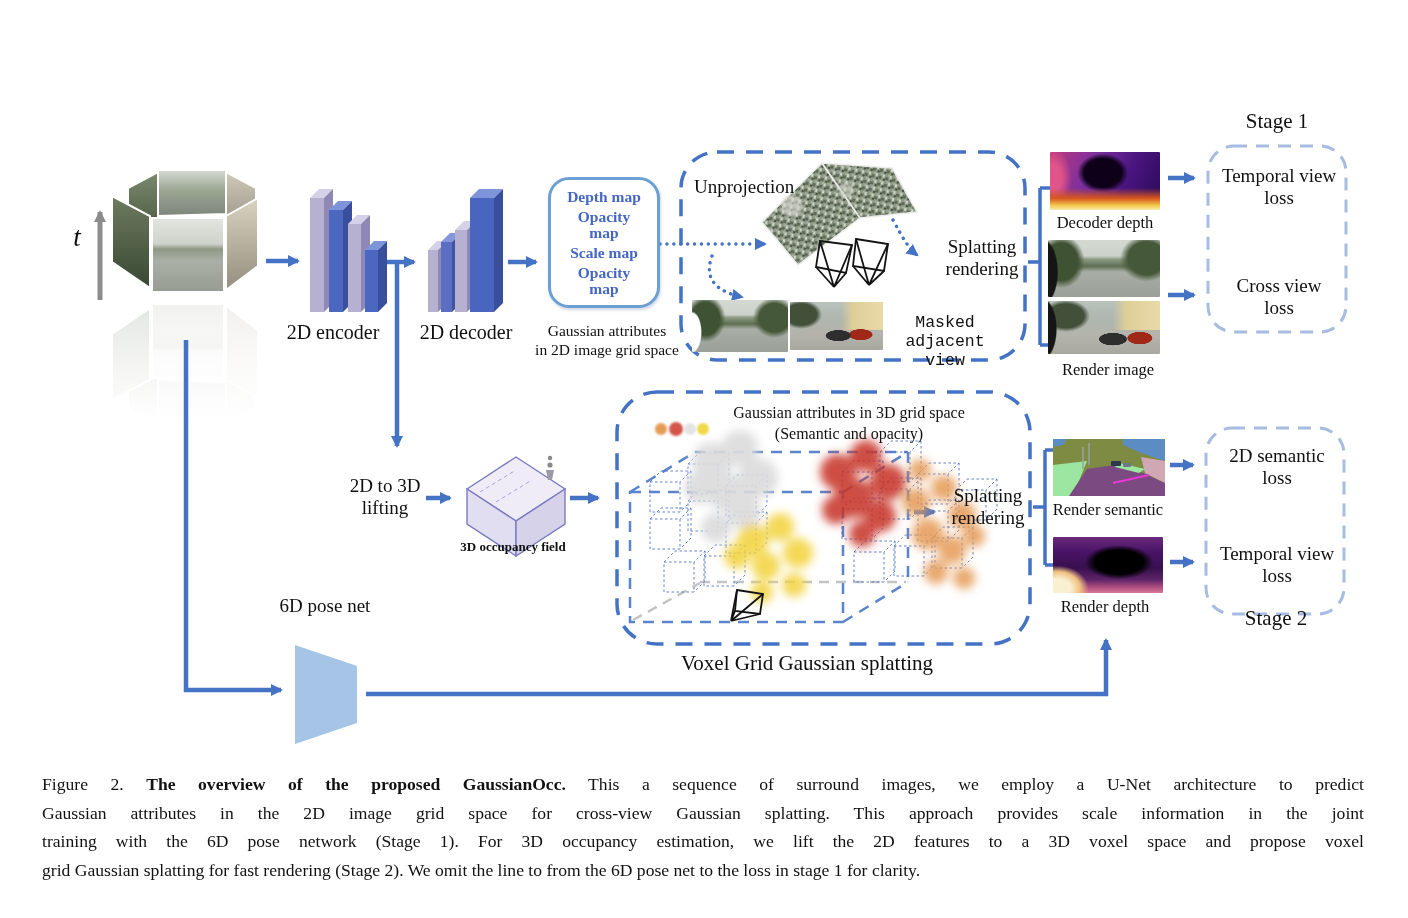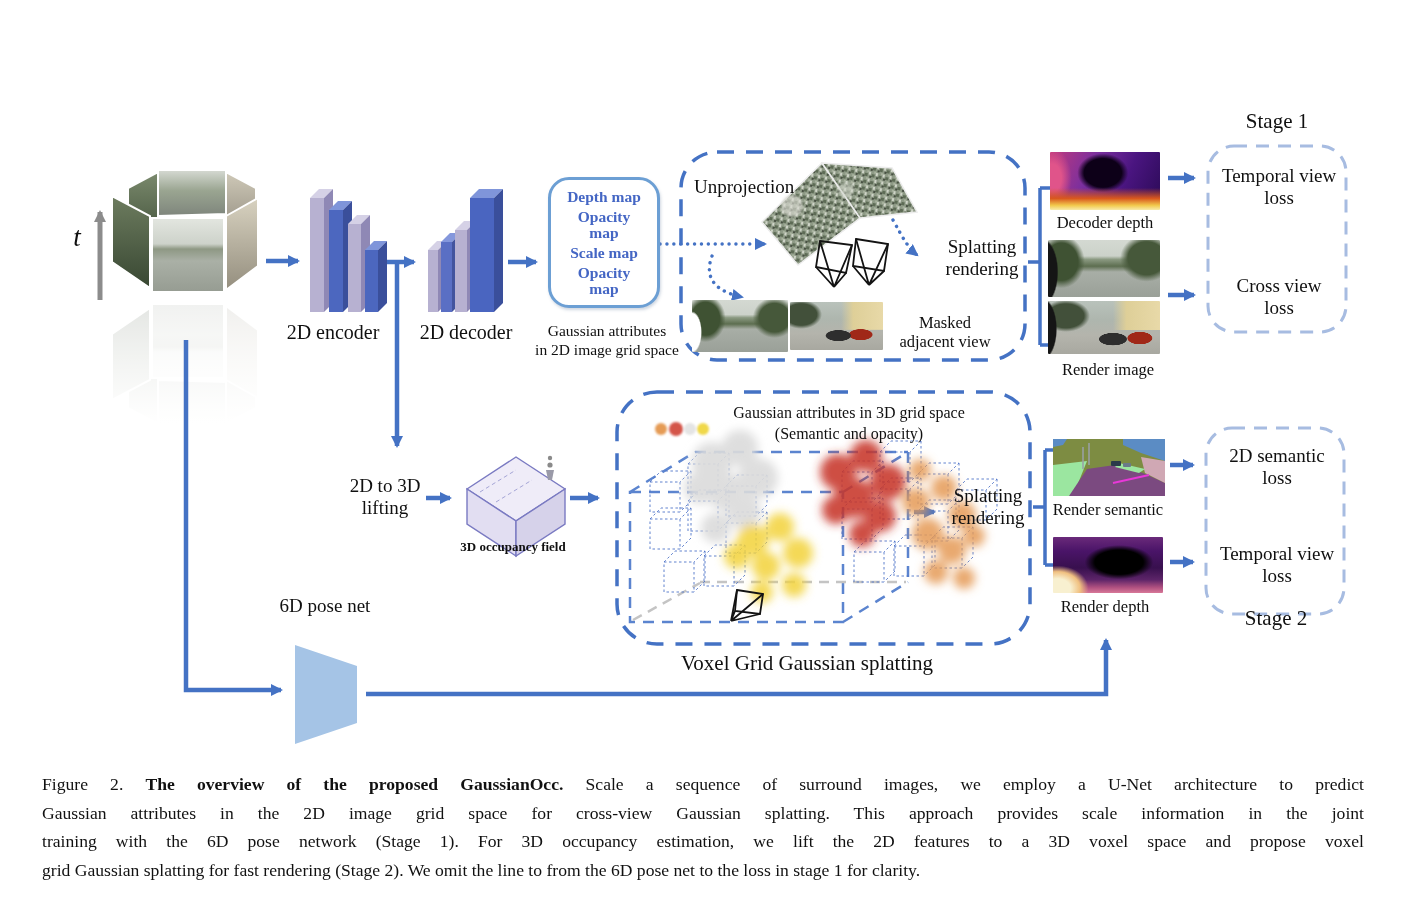--- a/index.html
+++ b/index.html
@@ -357,21 +357,21 @@
   </div>
 
   <div class="lbl" style="left:62px;top:222px;width:30px;font-size:27px;font-style:italic;">t</div>
   <div class="lbl" style="left:273px;top:321px;width:120px;font-size:20px;">2D encoder</div>
   <div class="lbl" style="left:406px;top:321px;width:120px;font-size:20px;">2D decoder</div>
   <div class="lbl" style="left:527px;top:321px;width:160px;font-size:15.5px;line-height:1.25;">Gaussian attributes
 in 2D image grid space</div>
   <div class="lbl" style="left:694px;top:176px;width:120px;font-size:19px;text-align:left;">Unprojection</div>
   <div class="lbl" style="left:932px;top:236px;width:100px;font-size:19px;">Splatting
 rendering</div>
-  <div class="lbl" style="left:884px;top:313px;width:122px;font-size:16.5px;">Masked
+  <div class="lbl" style="left:884px;top:313px;width:122px;font-size:16.5px;font-family:Liberation Mono, monospace;">Masked
 adjacent view</div>
   <div class="lbl" style="left:1044px;top:213px;width:122px;font-size:16.5px;">Decoder depth</div>
   <div class="lbl" style="left:1047px;top:360px;width:122px;font-size:16.5px;">Render image</div>
   <div class="lbl" style="left:1217px;top:109px;width:120px;font-size:21px;">Stage 1</div>
   <div class="lbl" style="left:1214px;top:165px;width:130px;font-size:19px;">Temporal view
 loss</div>
   <div class="lbl" style="left:1214px;top:275px;width:130px;font-size:19px;">Cross view
 loss</div>
   <div class="lbl" style="left:325px;top:475px;width:120px;font-size:19px;">2D to 3D
 lifting</div>
@@ -387,20 +387,20 @@
 loss</div>
   <div class="lbl" style="left:1212px;top:543px;width:130px;font-size:19px;">Temporal view
 loss</div>
   <div class="lbl" style="left:1216px;top:606px;width:120px;font-size:21px;">Stage 2</div>
   <div class="lbl" style="left:265px;top:595px;width:120px;font-size:19px;">6D pose net</div>
 
   <div class="caption">
     <div class="cap-line">
       <span>Figure 2.</span>
       <span class="cap-bold">The overview of the proposed GaussianOcc.</span>
-      <span>Scale a sequence of surround images, we employ a U-Net architecture to predict</span>
+      <span>This a sequence of surround images, we employ a U-Net architecture to predict</span>
     </div>
     <div class="cap-line">Gaussian attributes in the 2D image grid space for cross-view Gaussian splatting. This approach provides scale information in the joint</div>
     <div class="cap-line">training with the 6D pose network (Stage 1). For 3D occupancy estimation, we lift the 2D features to a 3D voxel space and propose voxel</div>
     <div class="cap-line last">grid Gaussian splatting for fast rendering (Stage 2). We omit the line to from the 6D pose net to the loss in stage 1 for clarity.</div>
   </div>
 
 </div>
 
 </body></html>

